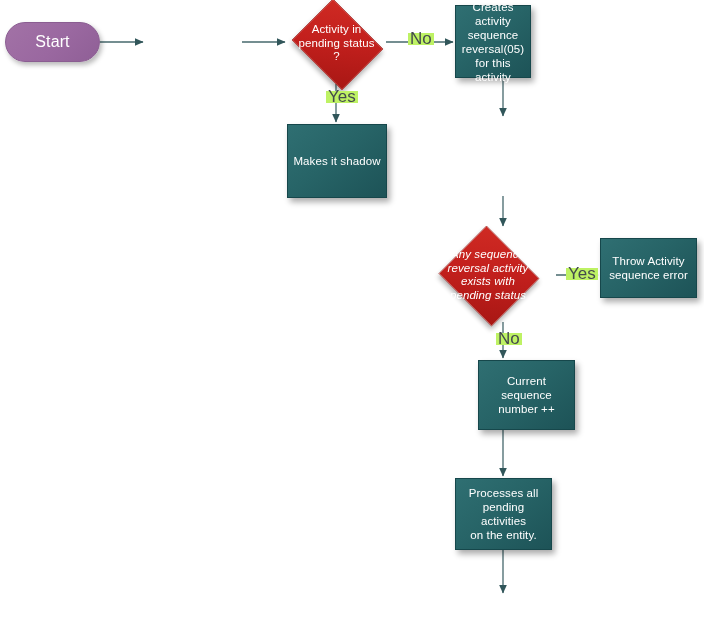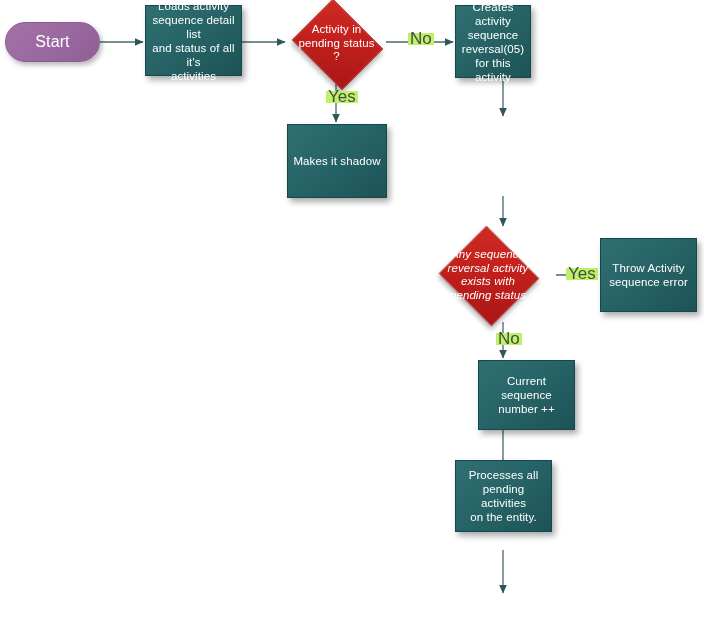--- a/index.html
+++ b/index.html
@@ -116,26 +116,20 @@
       <path d="M503,322 L503,358"></path>
       <path d="M503,430 L503,476"></path>
       <path d="M503,550 L503,593"></path>
     </g>
   </svg>
 
   <div class="node terminator" style="left:5px; top:22px; width:95px; height:40px;">
     <span class="label">Start</span>
   </div>
 
-  <div class="node process" style="left:145px; top:5px; width:97px; height:71px;">
-    <span class="label">Loads activity
-sequence detail list
-and status of all it's
-activities</span>
-  </div>
 
   <div class="node decision" style="left:287px; top:3px; width:99px; height:81px;justify-content:center;">
     <span class="diamond-shape"></span>
     <span class="label">Activity in
 pending status
 ?</span>
   </div>
 
   <div class="node process" style="left:287px; top:124px; width:100px; height:74px;">
     <span class="label">Makes it shadow</span>
@@ -150,31 +144,31 @@
 
 
   <div class="node decision" style="left:436px; top:228px; width:104px; height:94px;font-style:italic;">
     <span class="diamond-shape"></span>
     <span class="label">Any sequence
 reversal activity
 exists with
 pending status</span>
   </div>
 
-  <div class="node process" style="left:600px; top:238px; width:97px; height:74px;">
+  <div class="node process" style="left:600px; top:238px; width:97px; height:60px;">
     <span class="label">Throw Activity
 sequence error</span>
   </div>
 
   <div class="node process" style="left:478px; top:360px; width:97px; height:70px;">
     <span class="label">Current sequence
 number ++</span>
   </div>
 
-  <div class="node process" style="left:455px; top:460px; width:97px; height:72px;">
+  <div class="node process" style="left:455px; top:478px; width:97px; height:72px;">
     <span class="label">Processes all
 pending activities
 on the entity.</span>
   </div>
 
 
   <span class="edge-label" style="left:326px; top:91px;">Yes</span>
   <span class="edge-label" style="left:408px; top:33px;">No</span>
   <span class="edge-label" style="left:566px; top:268px;">Yes</span>
   <span class="edge-label" style="left:496px; top:333px;">No</span>

